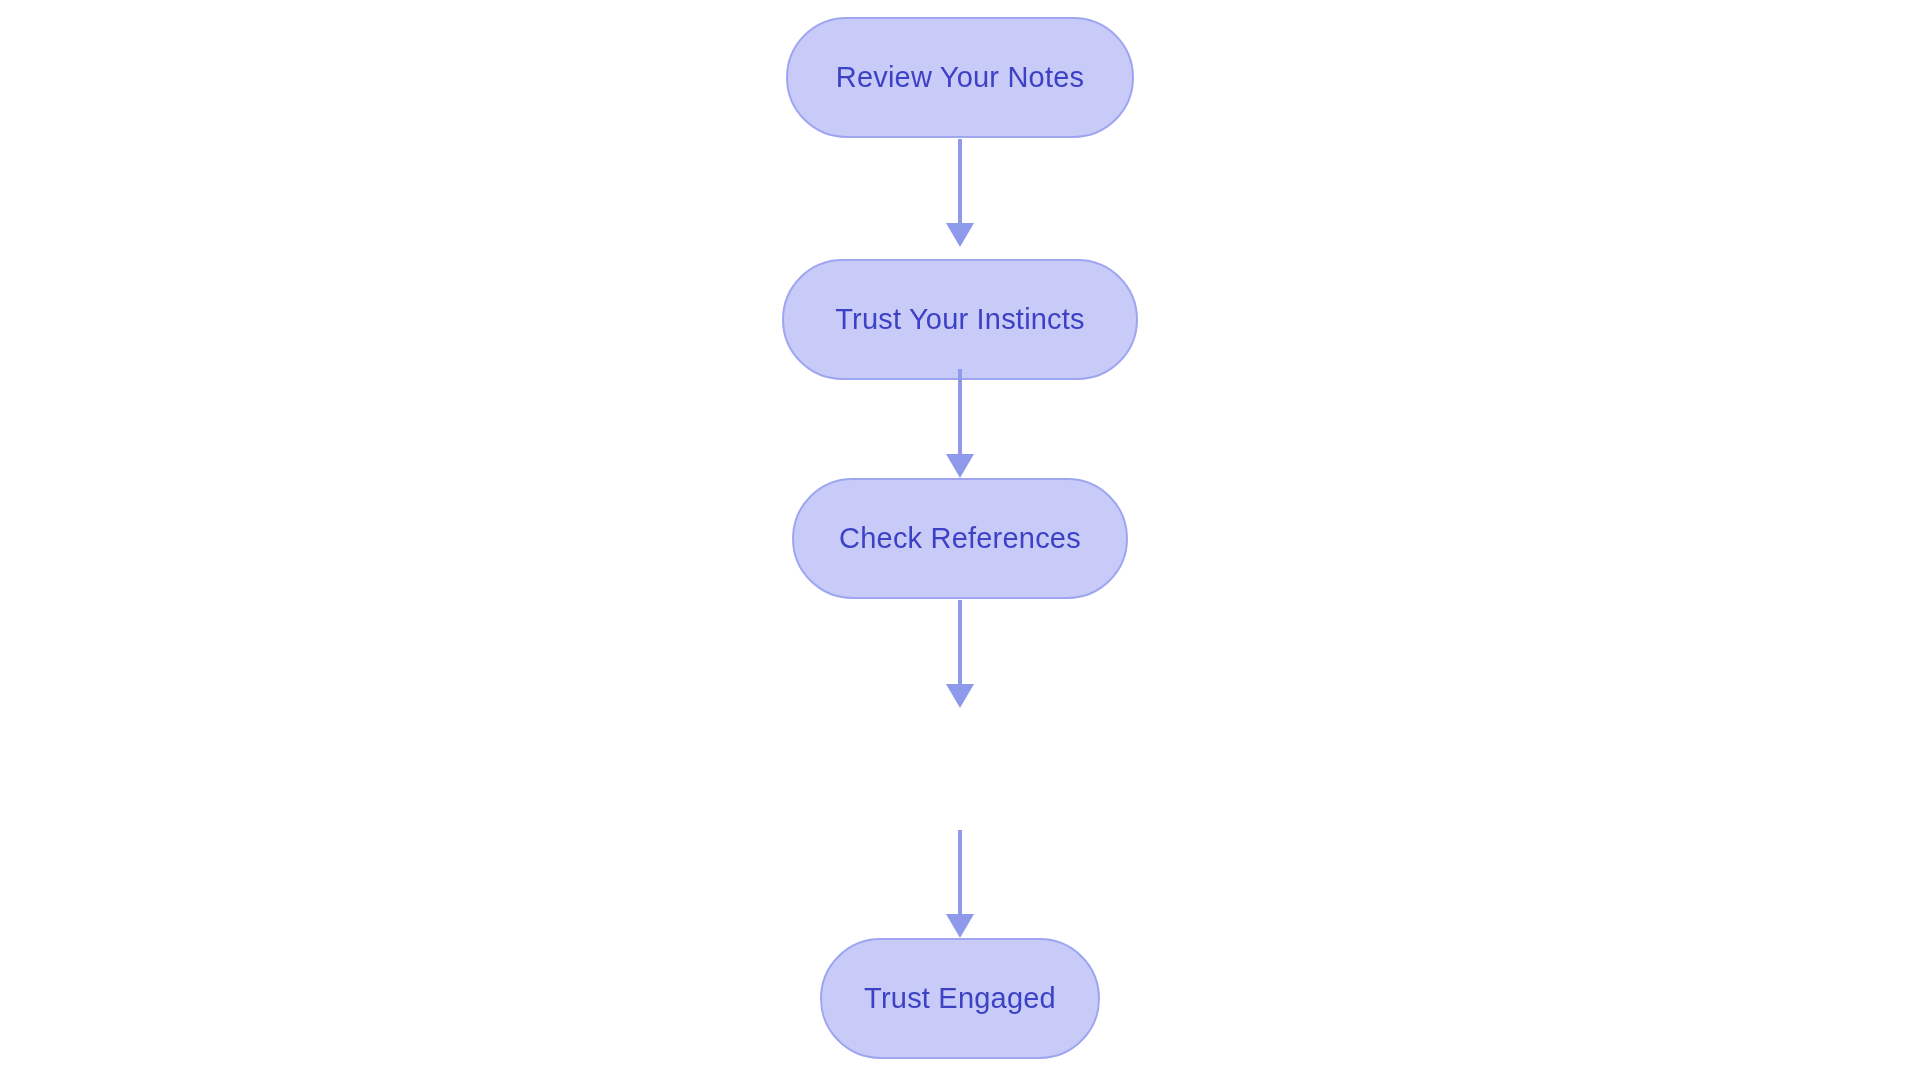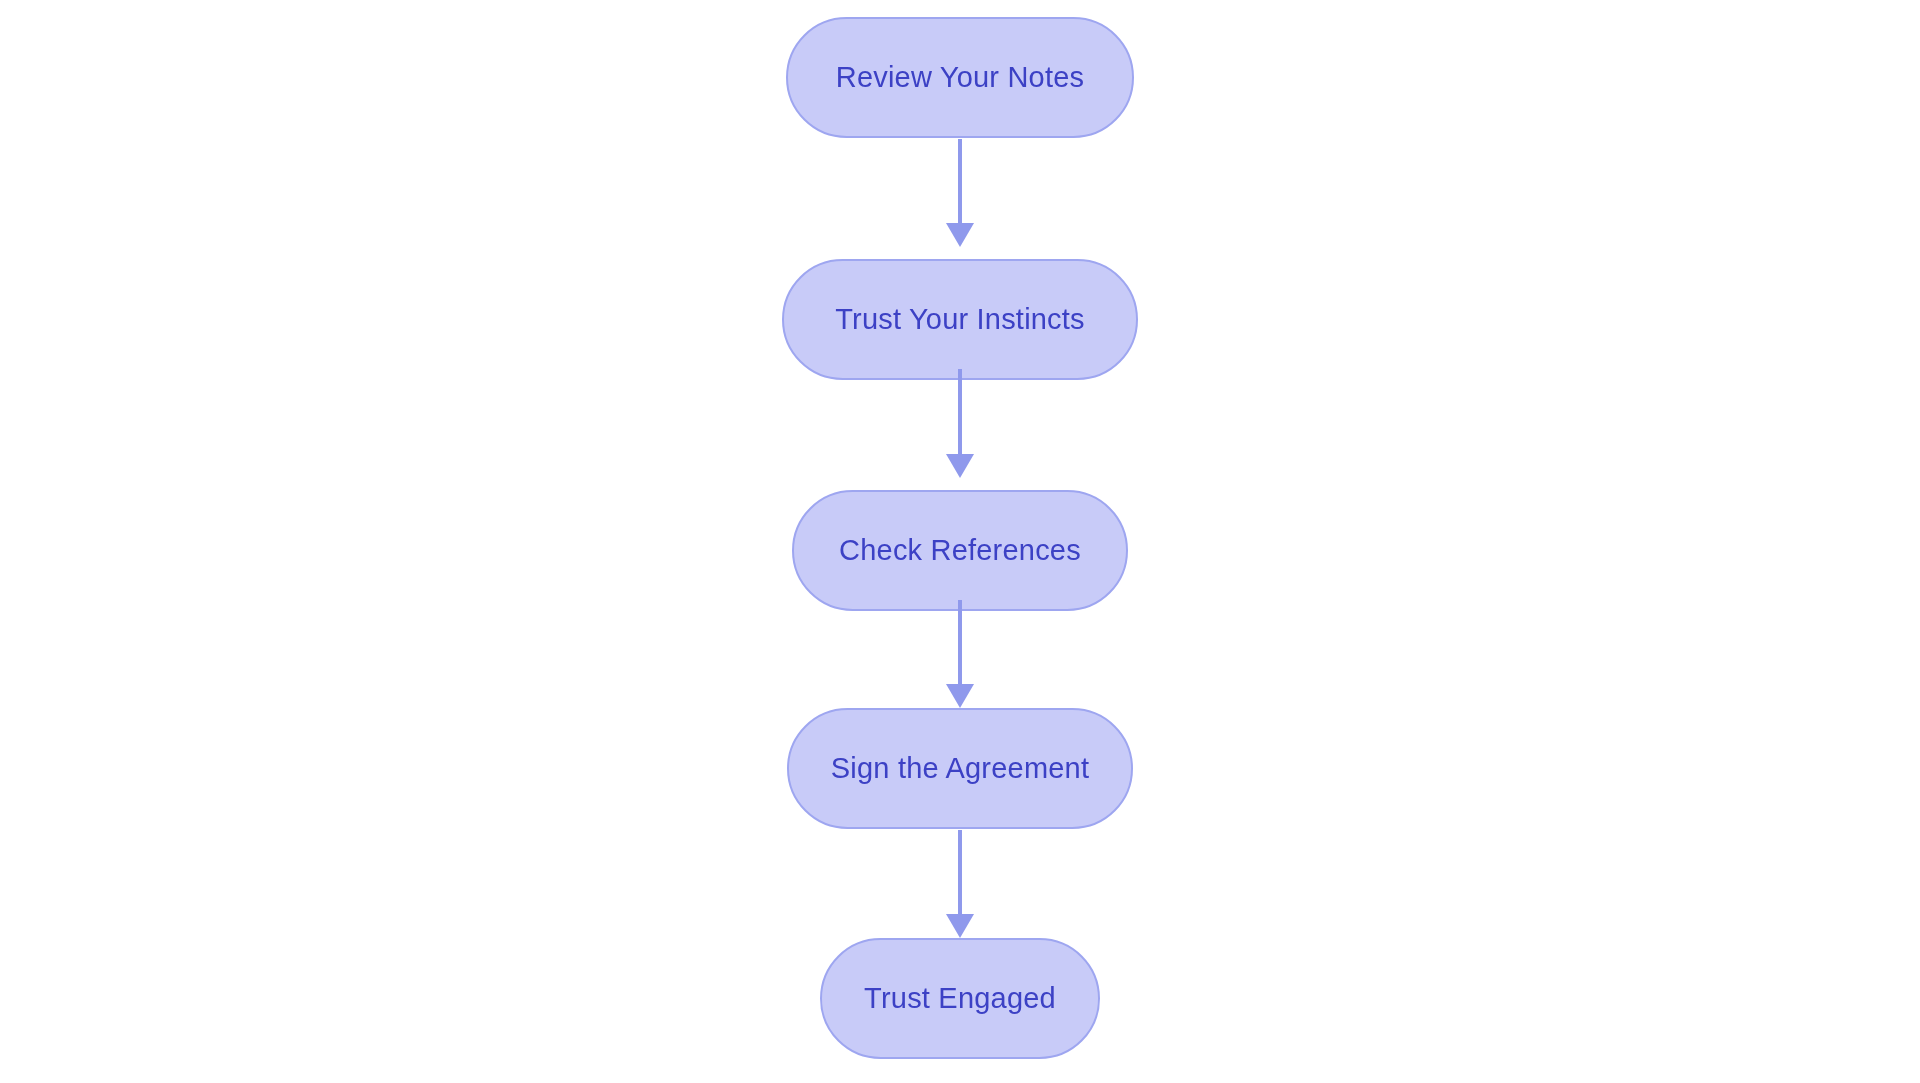--- a/index.html
+++ b/index.html
@@ -36,21 +36,21 @@
   }
   .node .label {
     font-size: 29px;
     font-weight: 500;
     color: var(--node-text);
     white-space: nowrap;
     letter-spacing: 0.2px;
   }
   .n1 { top: 17px;  width: 348px; }
   .n2 { top: 247px; width: 356px; margin-top: 12px; }
-  .n3 { top: 490px; width: 336px; }
+  .n3 { top: 478px; width: 336px; }
   .n4 { top: 708px; width: 346px; }
   .n5 { top: 938px; width: 280px; }
 
   .connector {
     position: absolute;
     left: 50%;
     transform: translateX(-50%);
     width: 28px;
     display: flex;
     flex-direction: column;
@@ -100,23 +100,20 @@
 
   <div class="node n3">
     <span class="label">Check References</span>
   </div>
 
   <div class="connector a3">
     <div class="shaft"></div>
     <div class="head"></div>
   </div>
 
-  <div class="node n4">
-    <span class="label">Sign the Agreement</span>
-  </div>
 
   <div class="connector a4">
     <div class="shaft"></div>
     <div class="head"></div>
   </div>
 
   <div class="node n5">
     <span class="label">Trust Engaged</span>
   </div>
 

